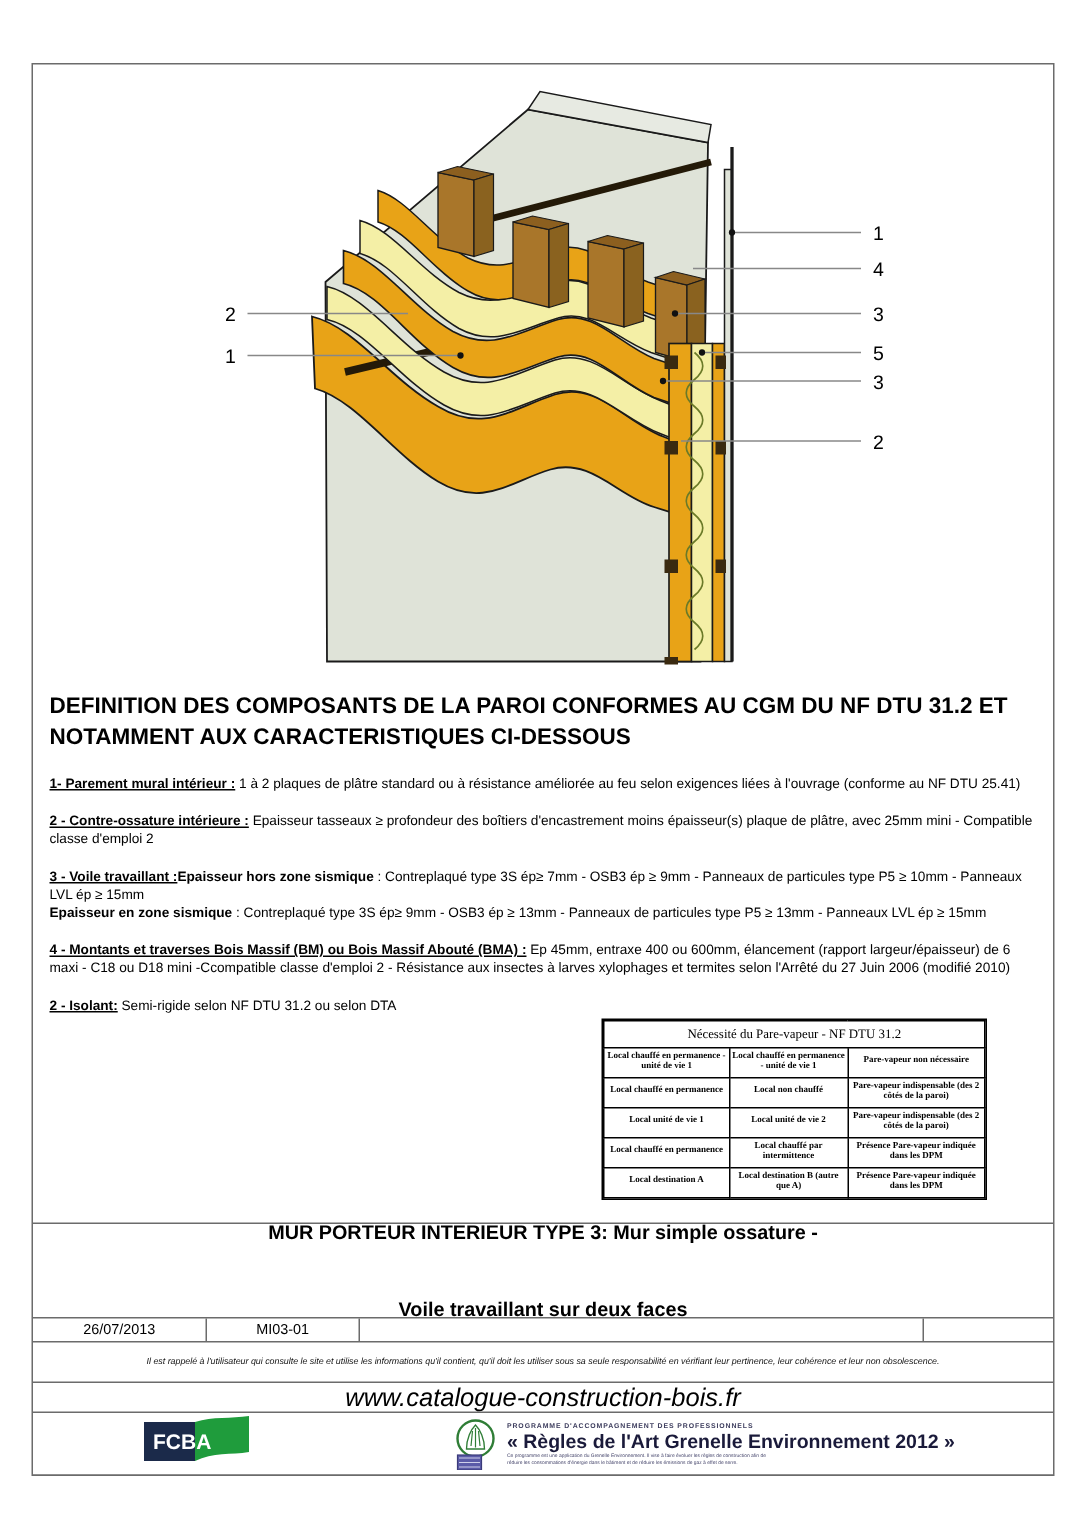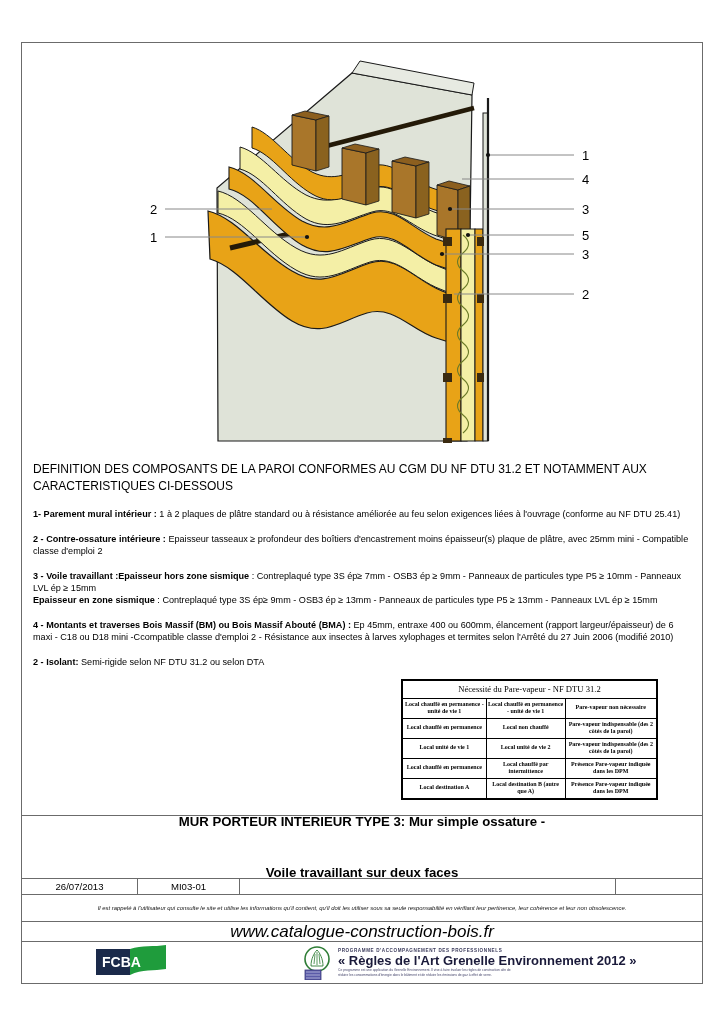--- a/index.html
+++ b/index.html
@@ -39,30 +39,31 @@
   
   .spec {
     position: absolute;
     left: 11px;
     top: 418px;
     width: 660px;
     font-size: 9.1px;
     line-height: 1.32;
   }
   .spec .head {
-    font-weight: normal;
-    font-size: 12px;
+    font-weight: bold;
+    font-size: 15px;
     line-height: 1.38;
     margin-bottom: 14px;
   }
   .spec p {
     margin: 0 0 13px 0;
   }
   .spec .u {
     font-weight: bold;
+    text-decoration: underline;
   }
   .spec .b { font-weight: bold; }
 
   
   .pv-table {
     position: absolute;
     left: 379px;
     top: 636px;
     width: 255px;
     border: 1.2px solid #000;

